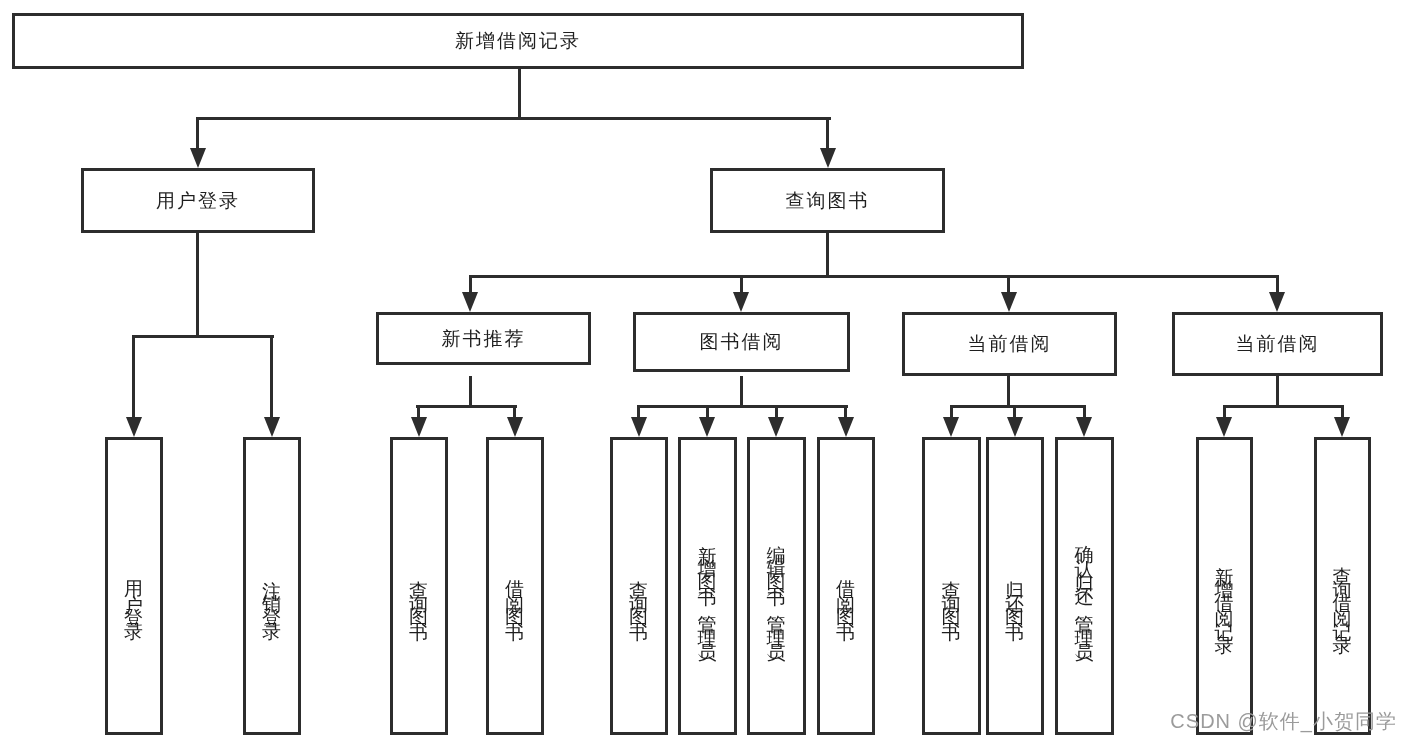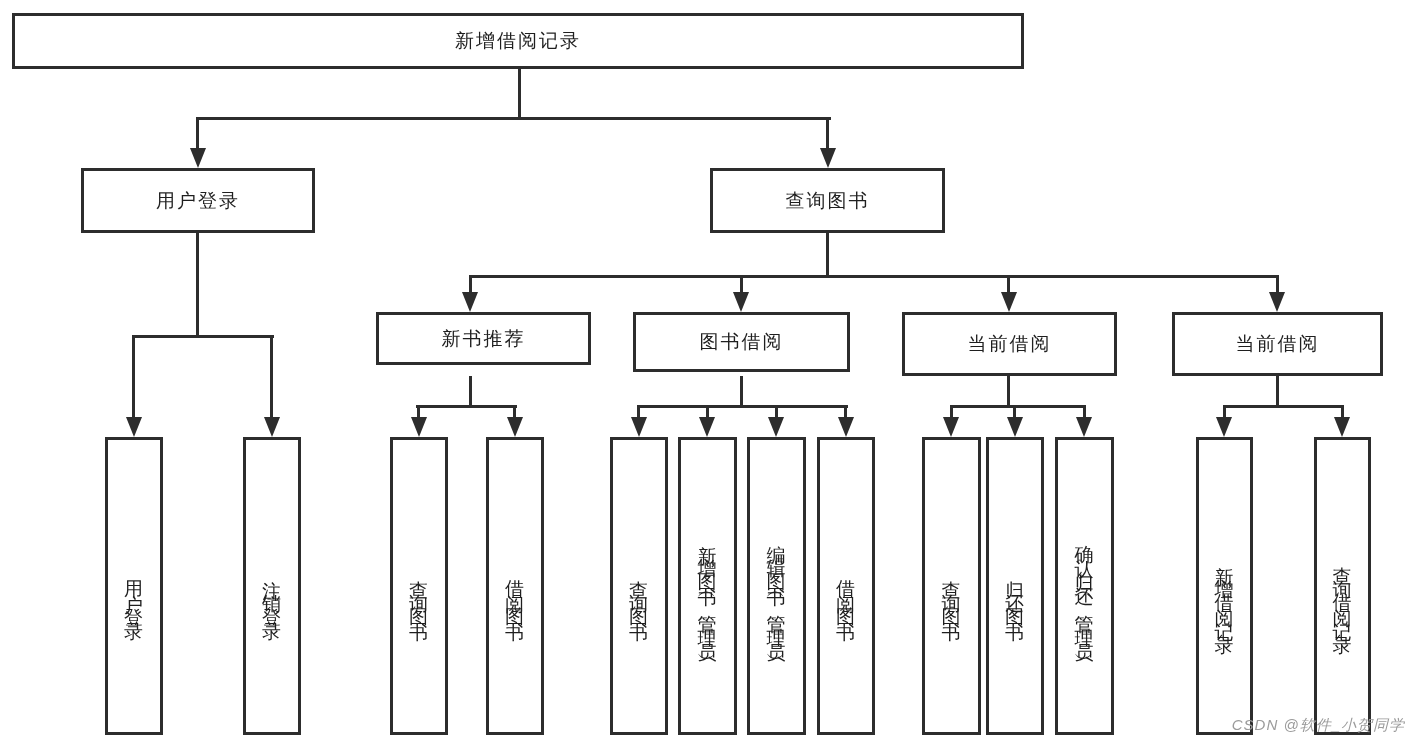--- a/index.html
+++ b/index.html
@@ -45,28 +45,27 @@
   .arrow {
     position: absolute;
     width: 0;
     height: 0;
     border-left: 8px solid transparent;
     border-right: 8px solid transparent;
     border-top: 20px solid var(--line, #2d2d2d);
   }
   .watermark {
     position: absolute;
-    right: 0;
+    right: 8px;
     bottom: 12px;
-    font-size: 15px;
+    font-size: 20px;
     color: var(--watermark, #9b9b9b);
     letter-spacing: 1px;
     z-index: 10;
     white-space: nowrap;
-    font-style: italic;
   }
 </style>
 </head>
 <body>
 
 <div id="canvas">
 
   <div class="box hbox" style="left:12px;top:13px;width:1012px;height:56px">
     <span>新增借阅记录</span>
   </div>

